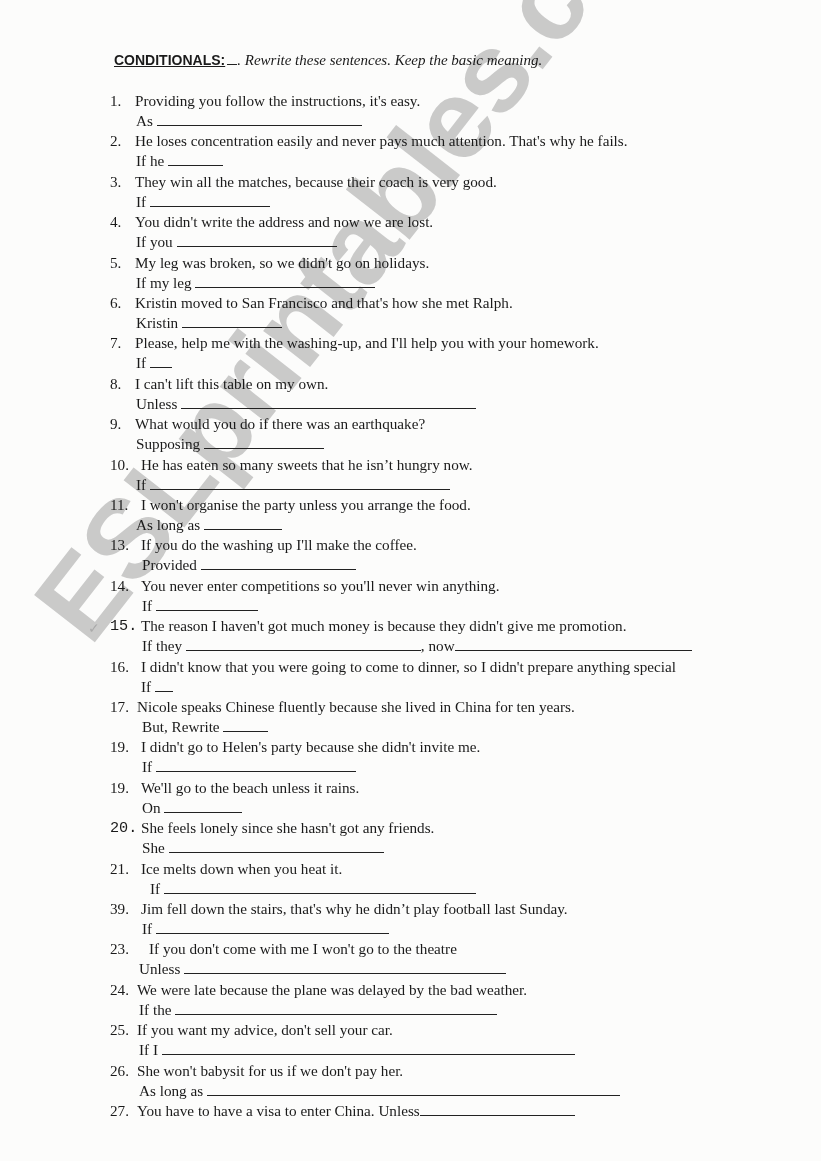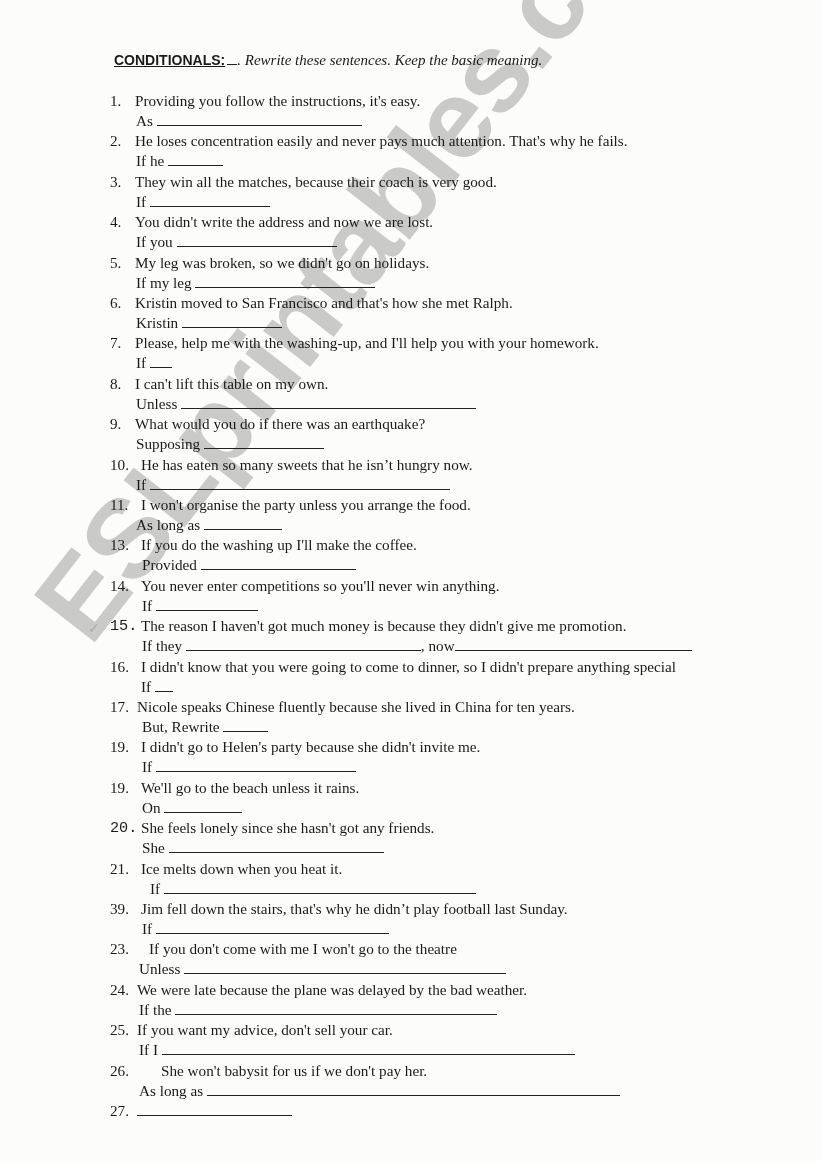--- a/index.html
+++ b/index.html
@@ -165,21 +165,21 @@
         <span class="stmt" style="left: 137px;"><span>We were late because the plane was delayed by the bad weather.</span></span>
         <span class="ans" style="left: 139px; top: 20px;"><span>If the</span> <span class="line" style="width: 322px;"></span></span>
       </div>
       <div class="q" style="top: 1021.2px;">
         <span class="num" style="left: 110px;">25.</span>
         <span class="stmt" style="left: 137px;"><span>If you want my advice, don't sell your car.</span></span>
         <span class="ans" style="left: 139px; top: 20px;"><span>If I</span> <span class="line" style="width: 413px;"></span></span>
       </div>
       <div class="q" style="top: 1061.6px;">
         <span class="num" style="left: 110px;">26.</span>
-        <span class="stmt" style="left: 137px; margin-left: 24px;"><span>She won't babysit for us if we don't pay her.</span></span>
+        <span class="stmt" style="left: 137px;"><span>She won't babysit for us if we don't pay her.</span></span>
         <span class="ans" style="left: 139px; top: 20px;"><span>As long as</span> <span class="line" style="width: 413px;"></span></span>
       </div>
       <div class="q" style="top: 1102px;">
         <span class="num" style="left: 110px;">27.</span>
-        <span class="stmt" style="left: 137px;"><span class="line" style="width: 155px;"></span></span>
+        <span class="stmt" style="left: 137px;"><span>You have to have a visa to enter China.  Unless</span><span class="line" style="width: 155px;"></span></span>
       </div>
     </div>
 </div>
 
 </body></html>

